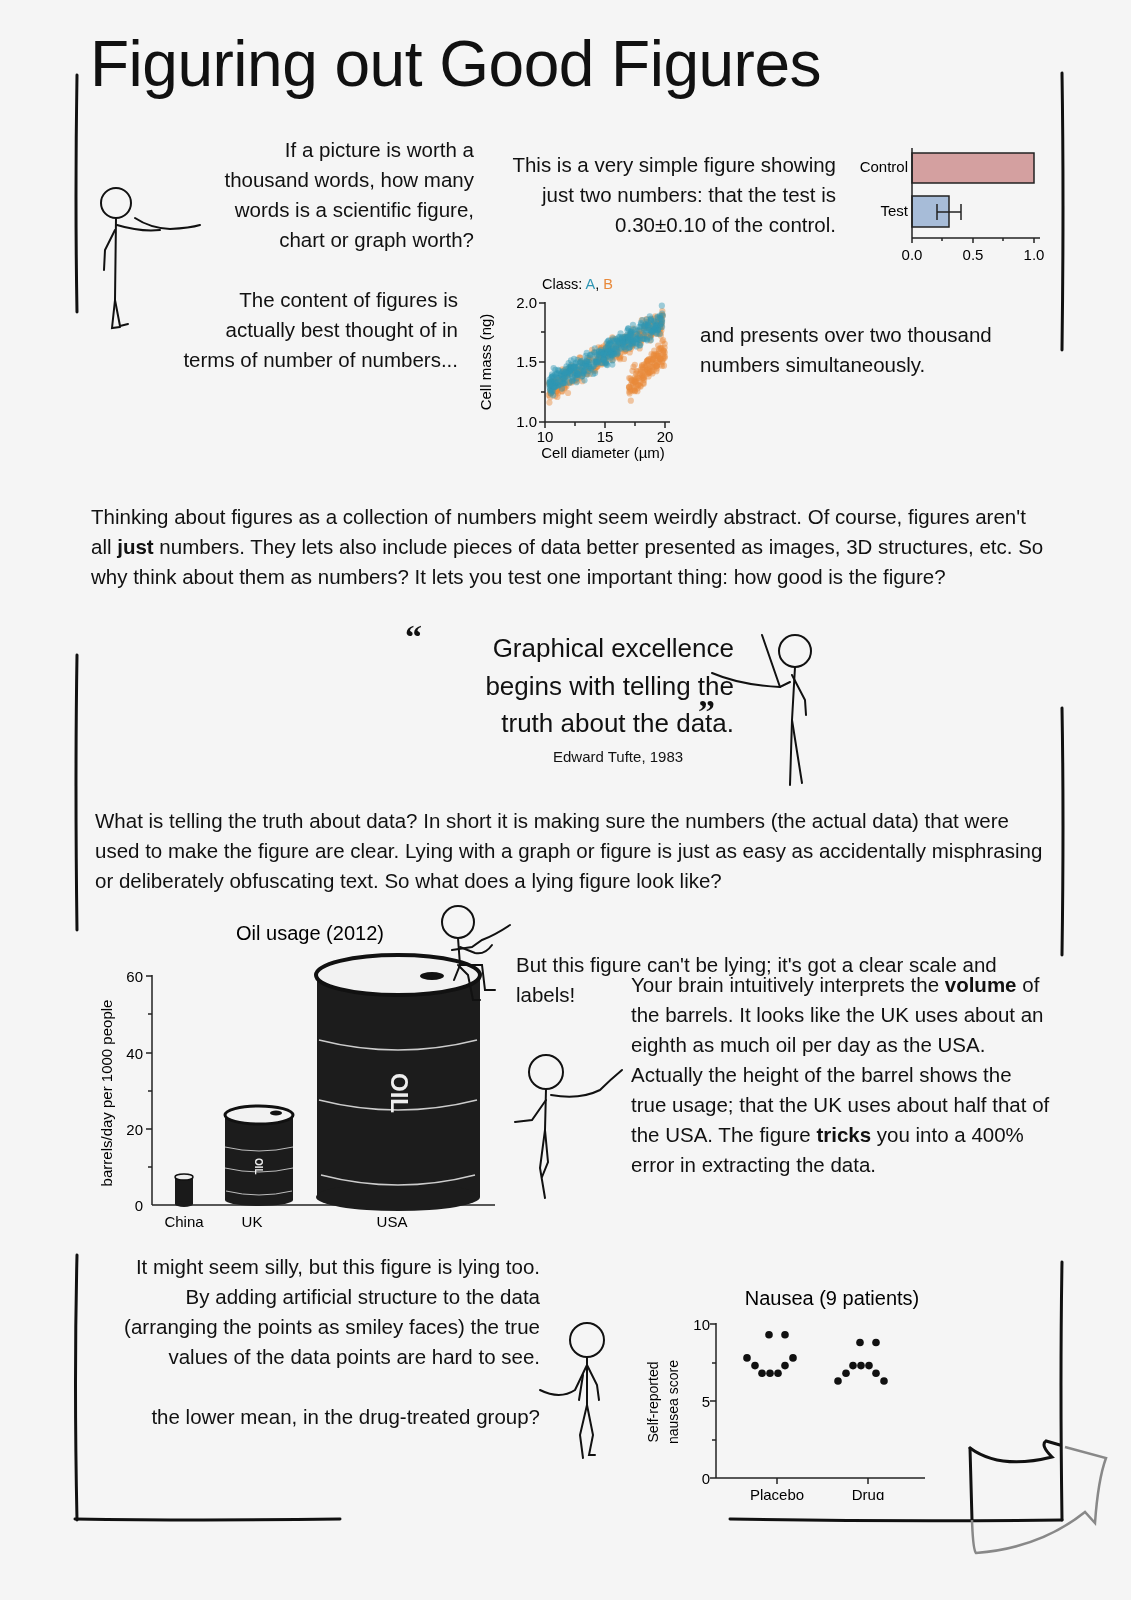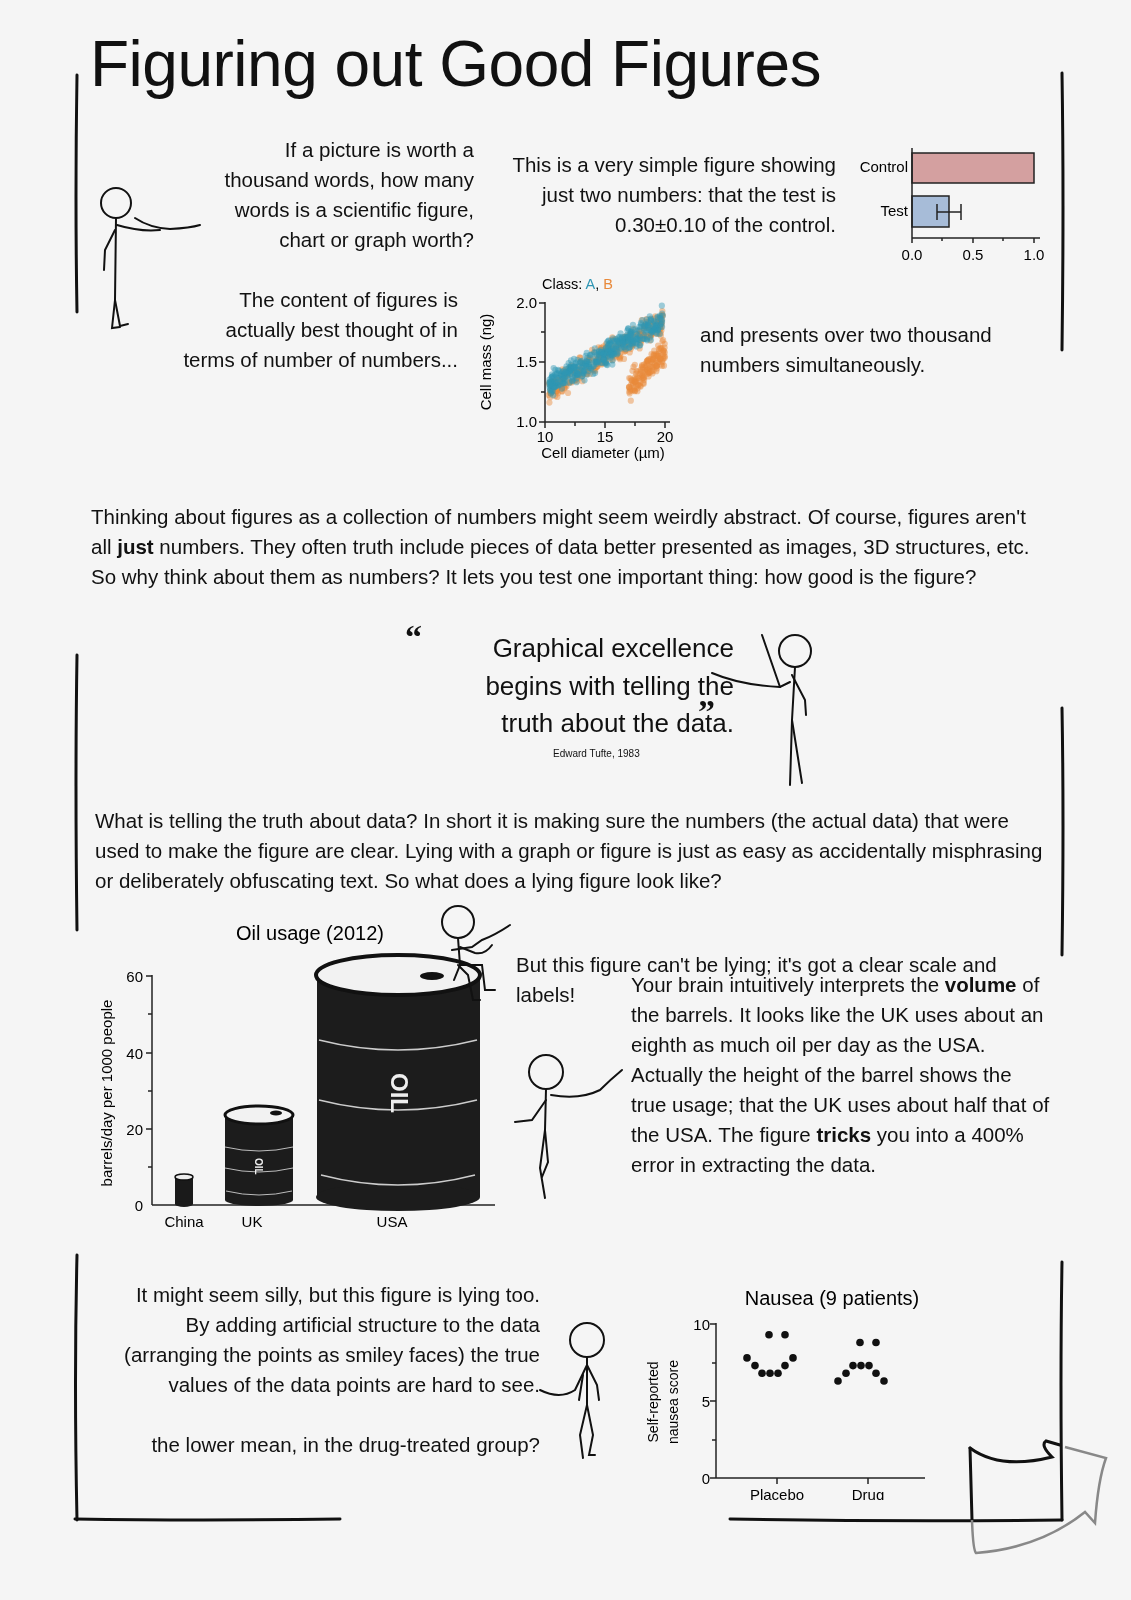--- a/index.html
+++ b/index.html
@@ -5,21 +5,21 @@
   html, body { margin:0; padding:0; }
   body { width:1131px; height:1600px; background:#f5f5f5; position:relative; overflow:hidden;
          font-family:"Liberation Sans", "DejaVu Sans", sans-serif; color:#111; }
   .abs { position:absolute; }
   .title { left:90px; top:32px; font-size:64px; font-weight:400; letter-spacing:-0.5px; line-height:1; }
   .rtext { text-align:right; font-size:20.5px; line-height:30px; }
   .ltext { font-size:20.5px; line-height:30px; }
   .para { font-size:20.5px; line-height:30px; }
   .quote { font-size:26px; line-height:37.5px; }
   .qmark { font-size:34px; font-family:"Liberation Serif", serif; font-weight:700; }
-  .cite { font-size:10px; }
+  .cite { font-size:15px; }
   b { font-weight:700; }
   svg text { font-family:"Liberation Sans", "DejaVu Sans", sans-serif; }
 </style>
 </head>
 <body>
 
 <svg class="abs" style="left:0;top:0" width="1131" height="1600">
   <g stroke="#111" stroke-width="3" fill="none" stroke-linecap="round">
     <path d="M77 75 Q75 200 77 312"></path>
     <path d="M1062 73 Q1064 200 1062 350"></path>
@@ -1009,21 +1009,21 @@
   <text x="128" y="196" font-size="15" text-anchor="middle">Cell diameter (µm)</text>
   <text x="0" y="0" font-size="15" text-anchor="middle" transform="translate(16,100) rotate(-90)">Cell mass (ng)</text>
 </svg>
 
 <div class="abs ltext" style="left:700px;top:320px;width:360px;">
   <div>and presents over two thousand</div>
   <div>numbers simultaneously.</div>
 </div>
 
 <div class="abs para" style="left:91px;top:502px;width:960px;">
-  <span>Thinking about figures as a collection of numbers might seem weirdly abstract. Of course, figures aren't all </span><b>just</b><span> numbers. They often truth include pieces of data better presented as images, 3D structures, etc. So why think about them as numbers? It lets you test one important thing: how good is the figure?</span>
+  <span>Thinking about figures as a collection of numbers might seem weirdly abstract. Of course, figures aren't all </span><b>just</b><span> numbers. They lets also include pieces of data better presented as images, 3D structures, etc. So why think about them as numbers? It lets you test one important thing: how good is the figure?</span>
 </div>
 
 <div class="abs qmark" style="left:405px;top:618px;">“</div>
 <div class="abs quote" style="left:434px;top:630px;width:300px;text-align:right;">
   <div>Graphical excellence</div>
   <div>begins with telling the</div>
   <div>truth about the data.</div>
 </div>
 <div class="abs qmark" style="left:698px;top:693px;">”</div>
 <div class="abs cite" style="left:553px;top:748px;">Edward Tufte, 1983</div>
@@ -1107,21 +1107,21 @@
     <path d="M35 80 L38 112 L32 127"></path>
     <path d="M41 45 Q70 50 90 40 Q100 30 112 20"></path>
     <path d="M36 50 L22 70 L5 72"></path>
   </g>
 </svg>
 
 <div class="abs ltext" style="left:631px;top:970px;width:420px;">
   <span>Your brain intuitively interprets the </span><b>volume</b><span> of the barrels. It looks like the UK uses about an eighth as much oil per day as the USA. Actually the height of the barrel shows the true usage; that the UK uses about half that of the USA. The figure </span><b>tricks</b><span> you into a 400% error in extracting the data.</span>
 </div>
 
-<div class="abs rtext" style="left:80px;top:1280px;width:460px;">
+<div class="abs rtext" style="left:80px;top:1252px;width:460px;">
   <div>It might seem silly, but this figure is lying too.</div>
   <div>By adding artificial structure to the data</div>
   <div>(arranging the points as smiley faces) the true</div>
   <div>values of the data points are hard to see.</div>
   <div style="height:30px"></div>
   <div>the lower mean, in the drug-treated group?</div>
 </div>
 
 <svg class="abs" style="left:535px;top:1320px" width="80" height="140">
   <g stroke="#111" stroke-width="2" fill="none" stroke-linecap="round">

